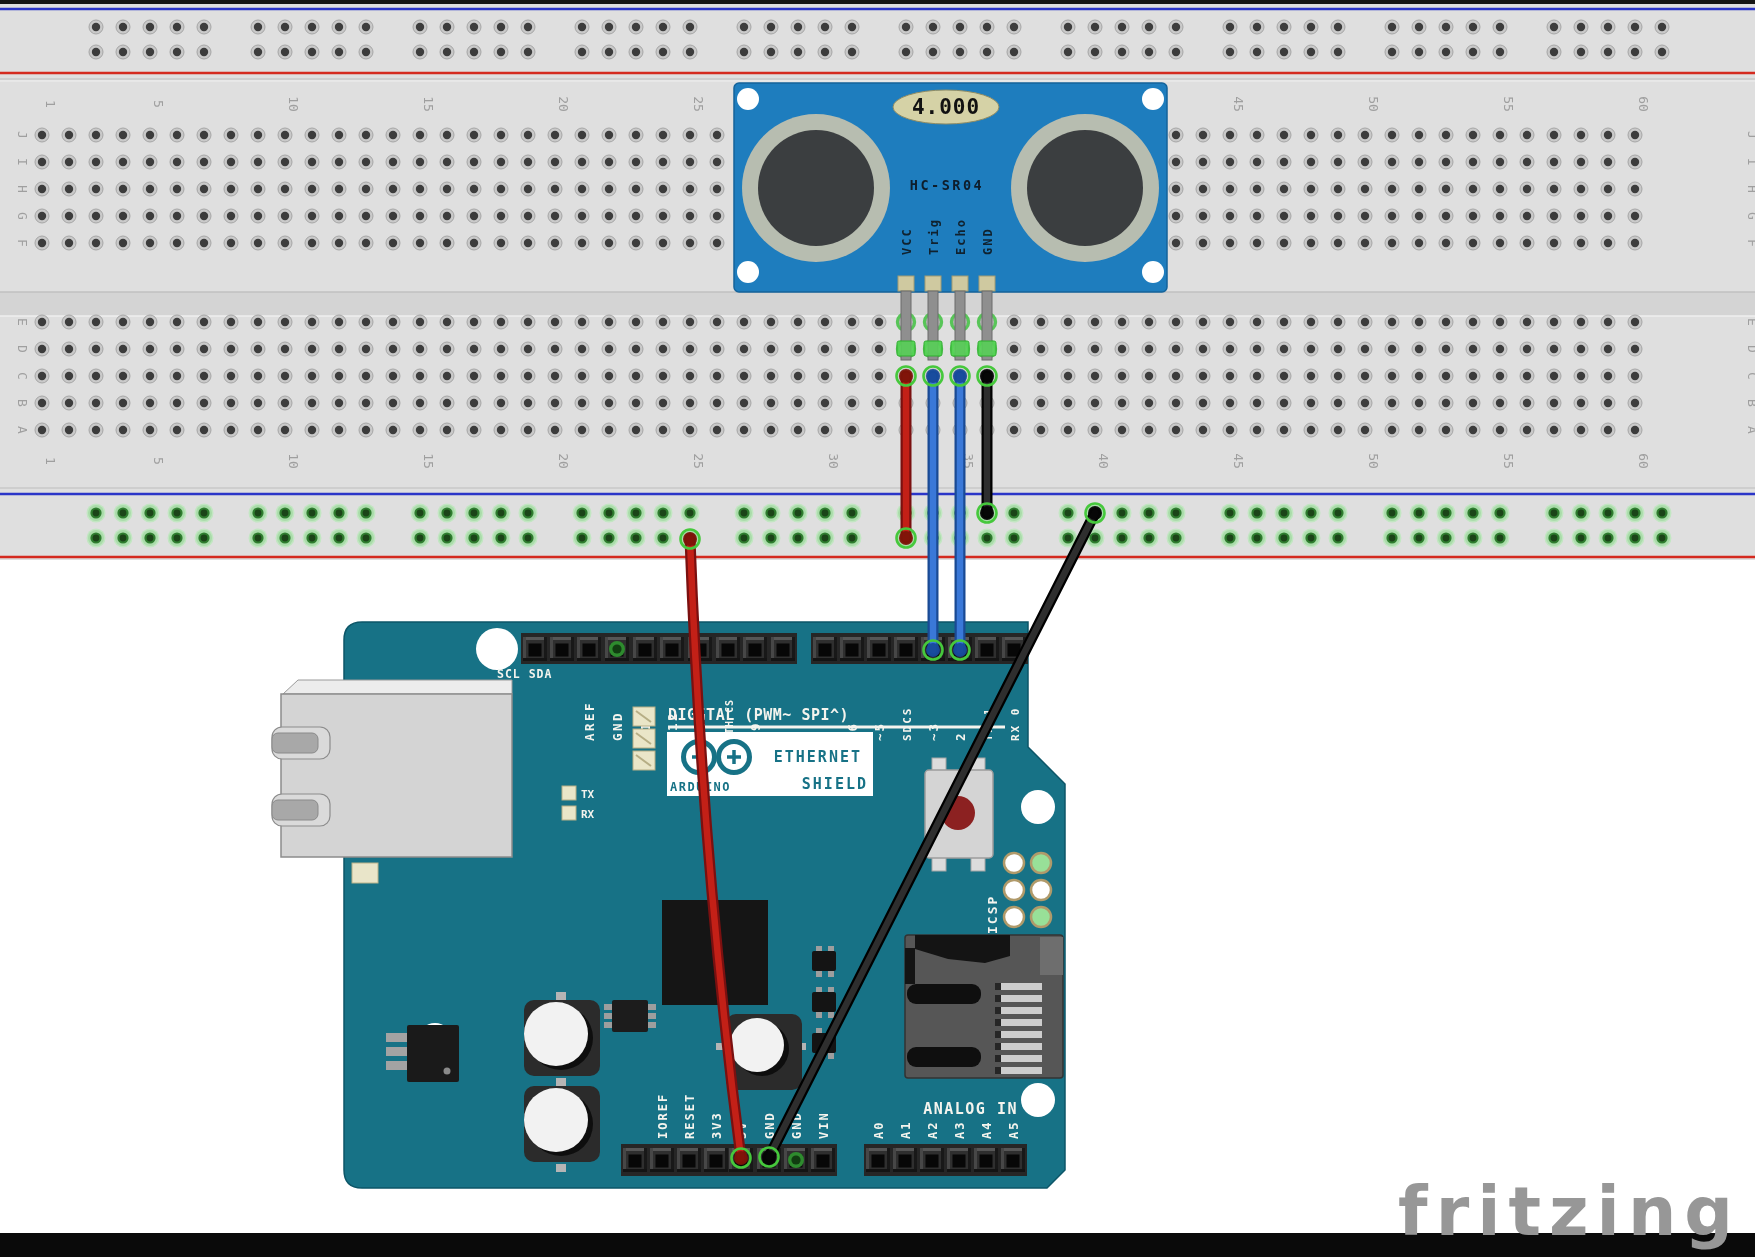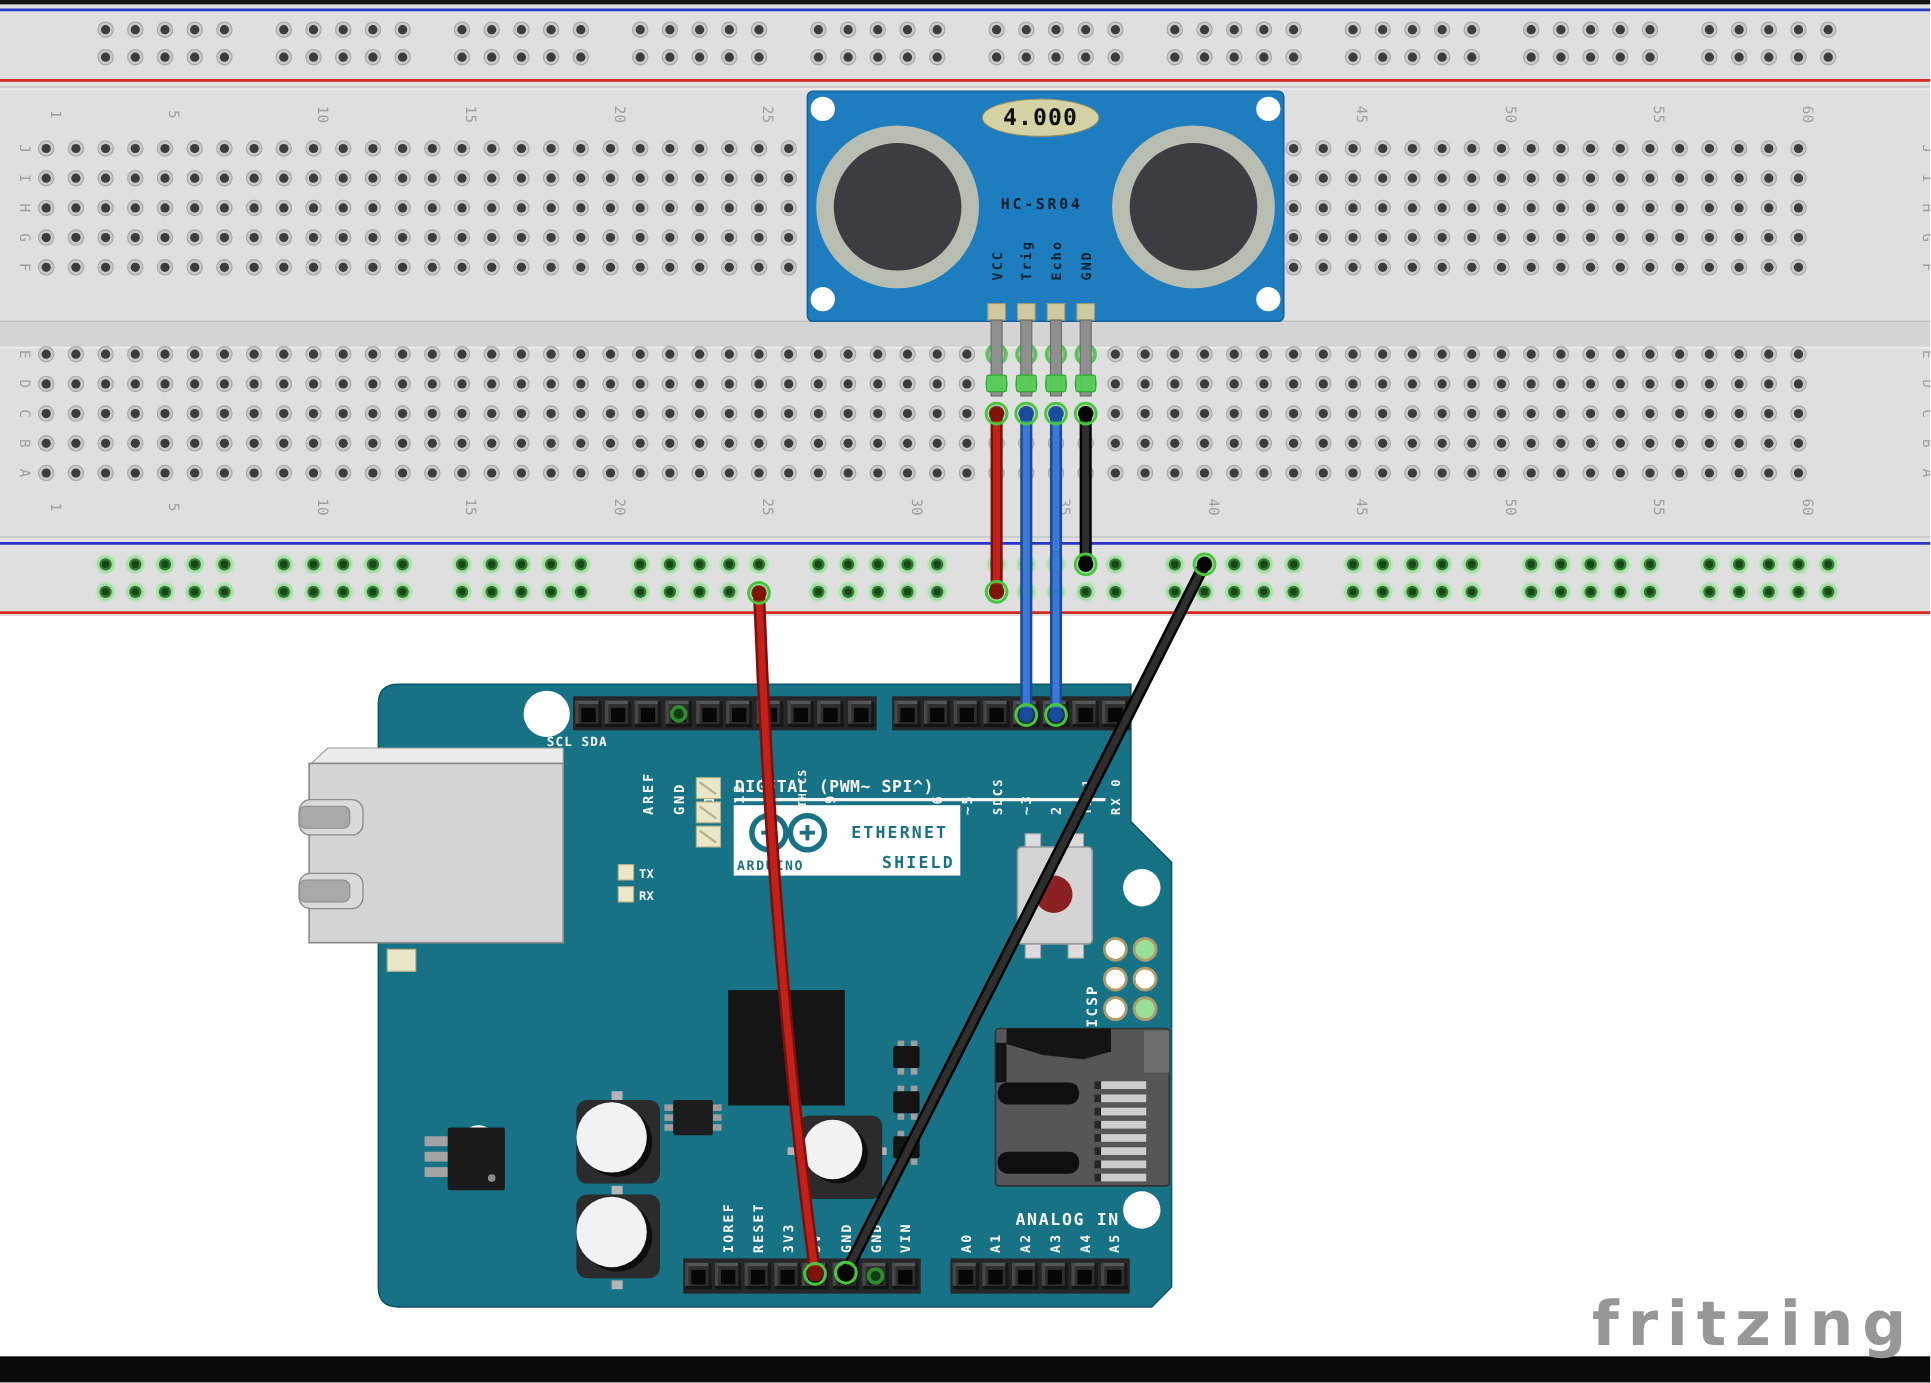--- a/index.html
+++ b/index.html
@@ -1,21 +1,21 @@
 <!DOCTYPE html>
 <html><head>
 <meta charset="utf-8">
 <style>
   html,body{margin:0;padding:0;background:#ffffff;}
   #stage{position:relative;width:1755px;height:1257px;background:#ffffff;overflow:hidden;
          font-family:"DejaVu Sans","Liberation Sans",sans-serif;}
   #scene{position:absolute;left:0;top:0;}
   .watermark{position:absolute;top:1172px;right:14px;
              font-family:"DejaVu Sans","Liberation Sans",sans-serif;
-             font-weight:bold;font-size:56px;letter-spacing:8px;color:#979797;}
+             font-weight:bold;font-size:68px;letter-spacing:8px;color:#979797;}
 </style>
 </head>
 <body>
 
 <div id="stage">
   <svg id="scene" width="1755" height="1257" viewBox="0 0 1755 1257">
       <g>
         <rect x="0" y="4" width="1755" height="556" fill="#dfdfdf"></rect>
         <rect x="0" y="0" width="1755" height="4" fill="#151515"></rect>
         <rect x="0" y="292" width="1755" height="24" fill="#d4d4d4"></rect>

